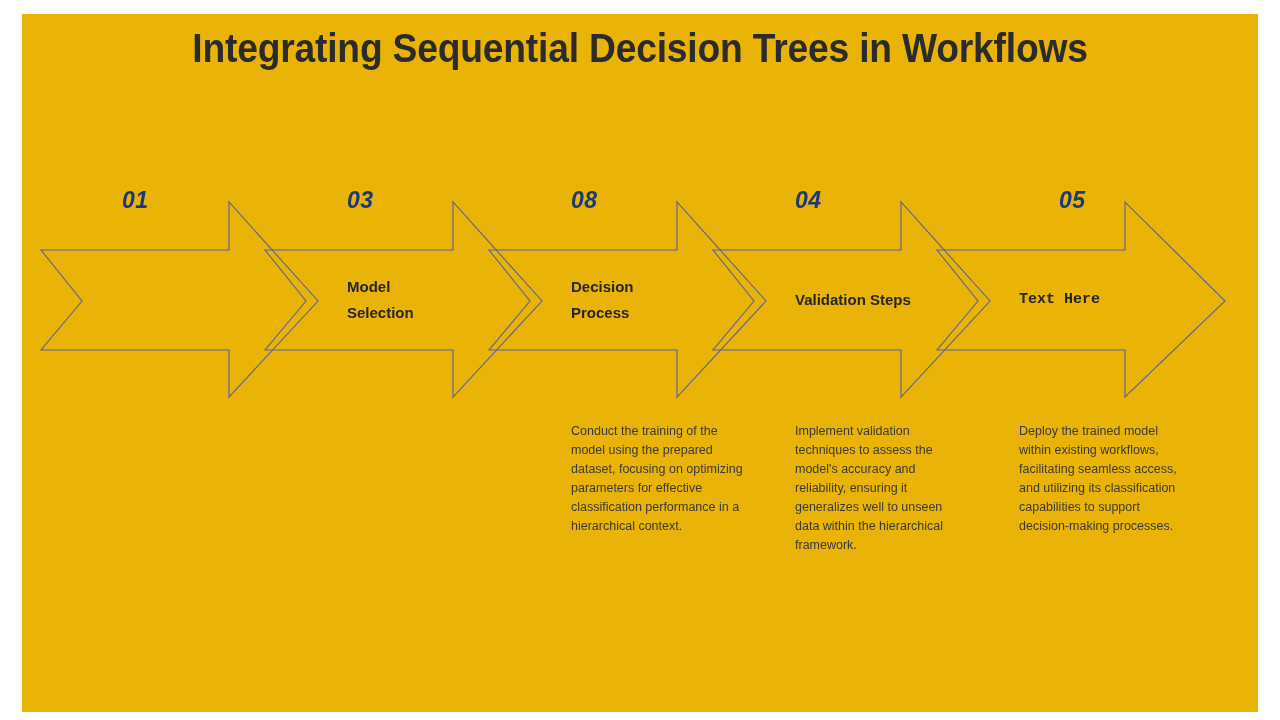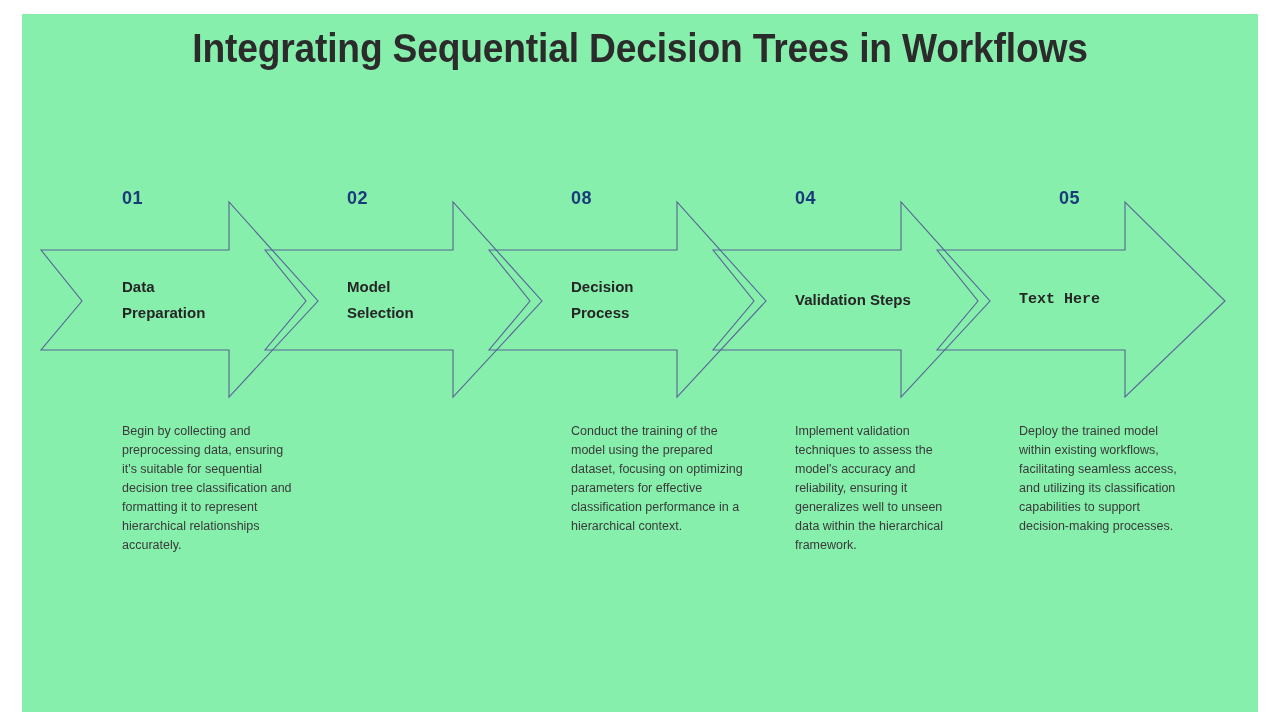--- a/index.html
+++ b/index.html
@@ -11,21 +11,21 @@
     font-family: "Liberation Sans", sans-serif;
     overflow: hidden;
   }
 
   #slide {
     position: absolute;
     left: 22px;
     top: 14px;
     width: 1236px;
     height: 698px;
-    background: #86efac;
+    background: #eab308;
     overflow: hidden;
   }
 
   #slide-title {
     position: absolute;
     left: 0;
     top: 12px;
     width: 1236px;
     text-align: center;
     font-family: "Liberation Sans Narrow", "Liberation Sans", sans-serif;
@@ -50,26 +50,27 @@
     position: absolute;
     left: 0;
     top: 0;
     width: 1236px;
     height: 240px;
     display: block;
   }
 
   .step-number {
     position: absolute;
-    font-size: 18px;
+    font-size: 23px;
     font-weight: bold;
     color: #1b3a7a;
     letter-spacing: 0.5px;
     line-height: 1;
     white-space: nowrap;
+    font-style: italic;
   }
 
   .step-heading {
     position: absolute;
     font-size: 15px;
     font-weight: bold;
     color: #262626;
     line-height: 1.72;
     white-space: pre-line;
   }
@@ -99,34 +100,31 @@
       <path d="M 243 76 L 431 76 L 431 28 L 520 127 L 431 223 L 431 176 L 243 176 L 284 127 Z" fill="none" stroke="#5a6298" stroke-width="1.1" stroke-linejoin="miter"></path>
 
       <path d="M 467 76 L 655 76 L 655 28 L 744 127 L 655 223 L 655 176 L 467 176 L 508 127 Z" fill="none" stroke="#5a6298" stroke-width="1.1" stroke-linejoin="miter"></path>
 
       <path d="M 691 76 L 879 76 L 879 28 L 968 127 L 879 223 L 879 176 L 691 176 L 732 127 Z" fill="none" stroke="#5a6298" stroke-width="1.1" stroke-linejoin="miter"></path>
 
       <path d="M 915 76 L 1103 76 L 1103 28 L 1203 127 L 1103 223 L 1103 176 L 915 176 L 956 127 Z" fill="none" stroke="#5a6298" stroke-width="1.1" stroke-linejoin="miter"></path>
     </svg>
 
     <div class="step-number" style="left:100px; top:15px;">01</div>
-    <div class="step-number" style="left:325px; top:15px;">02</div>
+    <div class="step-number" style="left:325px; top:15px;">03</div>
     <div class="step-number" style="left:549px; top:15px;">08</div>
     <div class="step-number" style="left:773px; top:15px;">04</div>
     <div class="step-number" style="left:997px; top:15px;margin-left:40px;">05</div>
 
-    <div class="step-heading" style="left:100px; top:100px;">Data
-Preparation</div>
     <div class="step-heading" style="left:325px; top:100px;">Model
 Selection</div>
     <div class="step-heading" style="left:549px; top:100px;">Decision
 Process</div>
     <div class="step-heading" style="left:773px; top:113px;">Validation Steps</div>
     <div class="step-heading" style="left:997px; top:113px;font-family:Liberation Mono, monospace;">Text Here</div>
 
   </div>
 
-  <div class="step-desc" style="left:100px;">Begin by collecting and preprocessing data, ensuring it's suitable for sequential decision tree classification and formatting it to represent hierarchical relationships accurately.</div>
   <div class="step-desc" style="left:773px;">Implement validation techniques to assess the model's accuracy and reliability, ensuring it generalizes well to unseen data within the hierarchical framework.</div>
   <div class="step-desc" style="left:549px;">Conduct the training of the model using the prepared dataset, focusing on optimizing parameters for effective classification performance in a hierarchical context.</div>
   <div class="step-desc" style="left:997px;">Deploy the trained model within existing workflows, facilitating seamless access, and utilizing its classification capabilities to support decision-making processes.</div>
 
 </div>
 
 </body></html>

